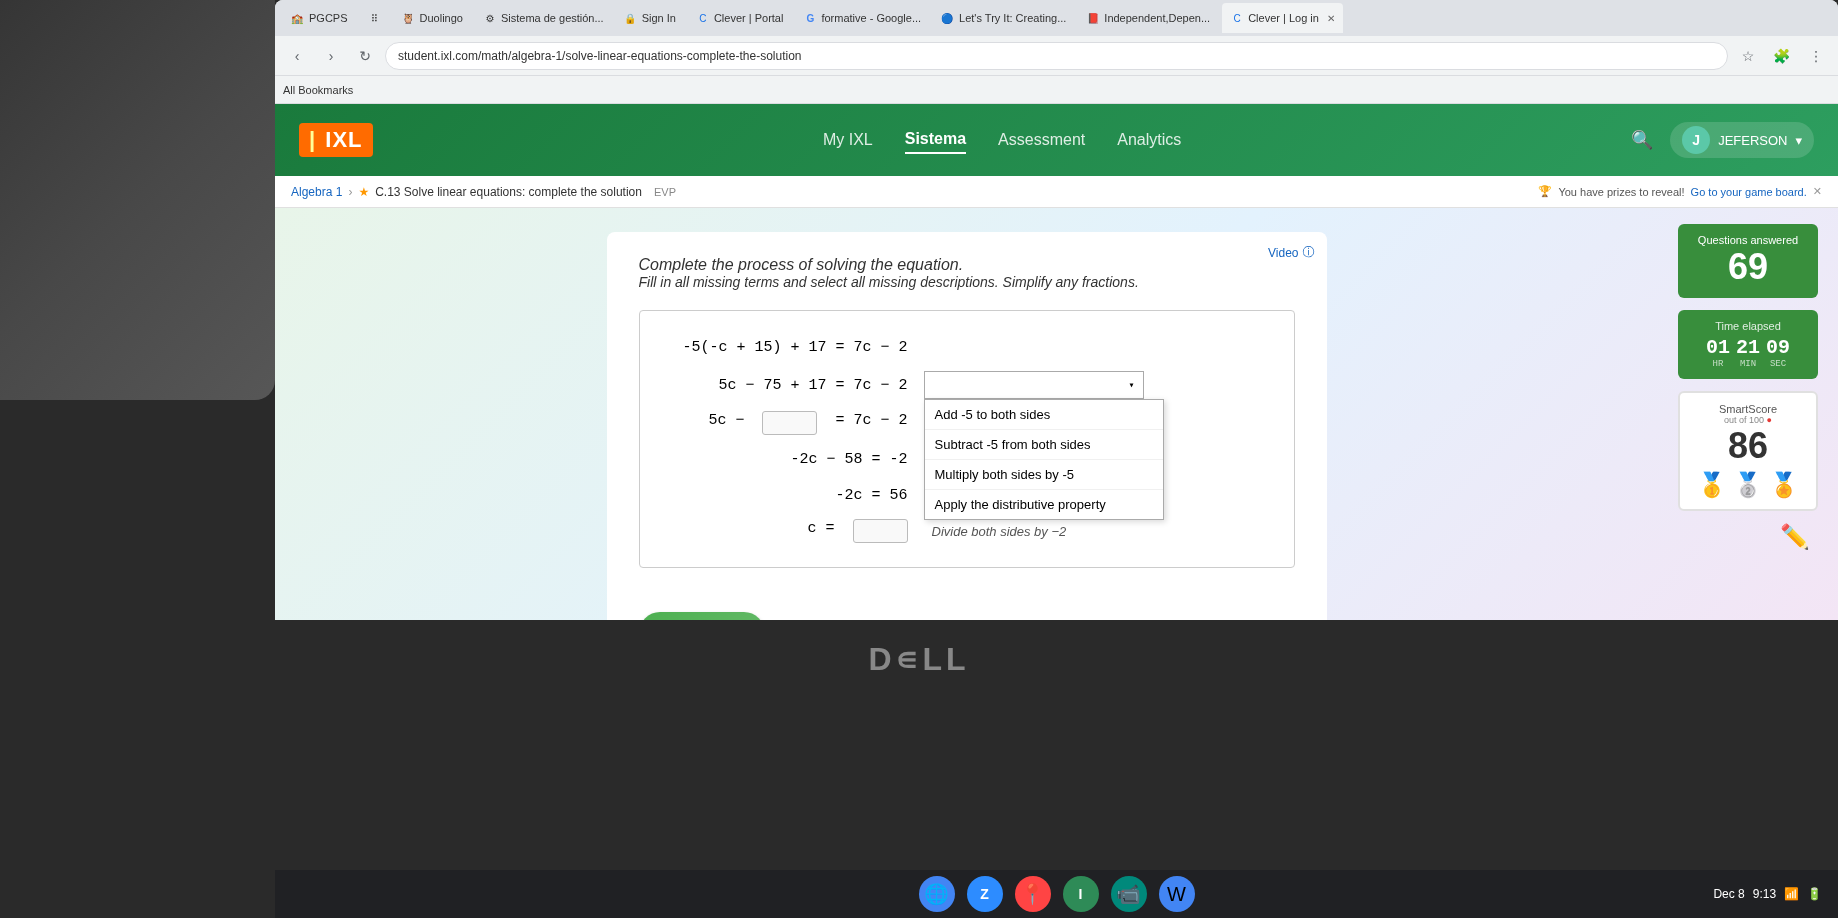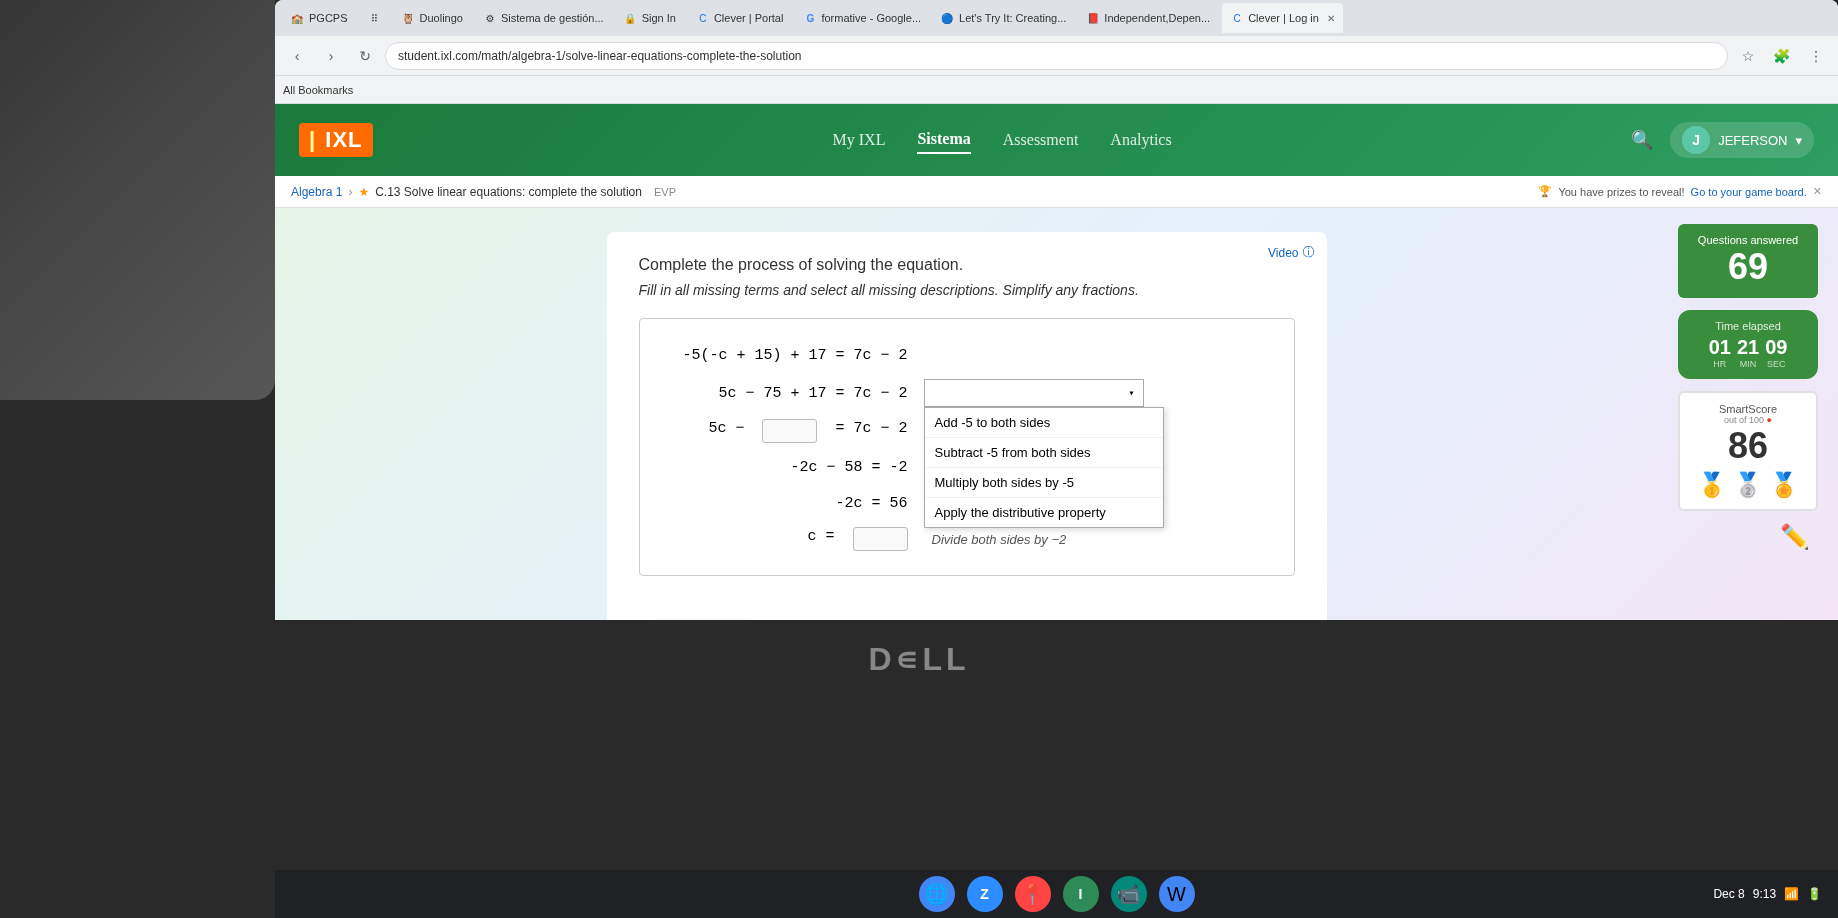--- a/index.html
+++ b/index.html
@@ -114,21 +114,21 @@
       background: #ff6b00;
       color: white;
       font-weight: bold;
       font-size: 22px;
       padding: 4px 10px;
       border-radius: 4px;
       letter-spacing: 1px;
     }
     .header-nav {
       display: flex; align-items: center; gap: 32px;
-      flex: 1; justify-content: center; font-family: Liberation Serif, serif;
+      flex: 1; justify-content: center;
     }
     .header-nav-item {
       color: rgba(255,255,255,0.85);
       font-size: 16px;
       cursor: pointer;
       text-decoration: none;
       padding: 4px 0;
     }
     .header-nav-item.active {
       color: white;
@@ -205,21 +205,21 @@
     .video-link {
       position: absolute;
       top: 12px; right: 12px;
       font-size: 12px; color: #1565c0;
       cursor: pointer;
       display: flex; align-items: center; gap: 4px;
     }
 
     .exercise-instruction {
       font-size: 16px; color: #333;
-      margin-bottom: 8px;
+      font-style: italic;
     }
     .exercise-sub {
       font-size: 14px; color: #333; font-style: italic;
       margin-bottom: 20px;
     }
 
     
     .equation-box {
       border: 1px solid #ccc;
       border-radius: 4px;
@@ -324,29 +324,30 @@
     }
     .questions-answered-box .qa-label { font-size: 11px; }
     .qa-count {
       font-size: 36px;
       font-weight: bold;
       color: white;
     }
     .time-elapsed-box {
       background: #388e3c;
       color: white;
-      border-radius: 12px;
+      border-radius: 6px;
       padding: 10px 16px;
       text-align: center;
       width: 140px;
     }
     .time-label { font-size: 11px; color: rgba(255,255,255,0.85); }
     .time-value {
       display: flex; gap: 6px; justify-content: center;
       margin-top: 4px;
+      font-family: Liberation Mono, monospace;
     }
     .time-unit {
       text-align: center;
     }
     .time-num { font-size: 20px; font-weight: bold; color: white; }
     .time-lbl { font-size: 9px; color: rgba(255,255,255,0.7); }
 
     .smart-score-box {
       background: white;
       border: 2px solid #e0e0e0;

